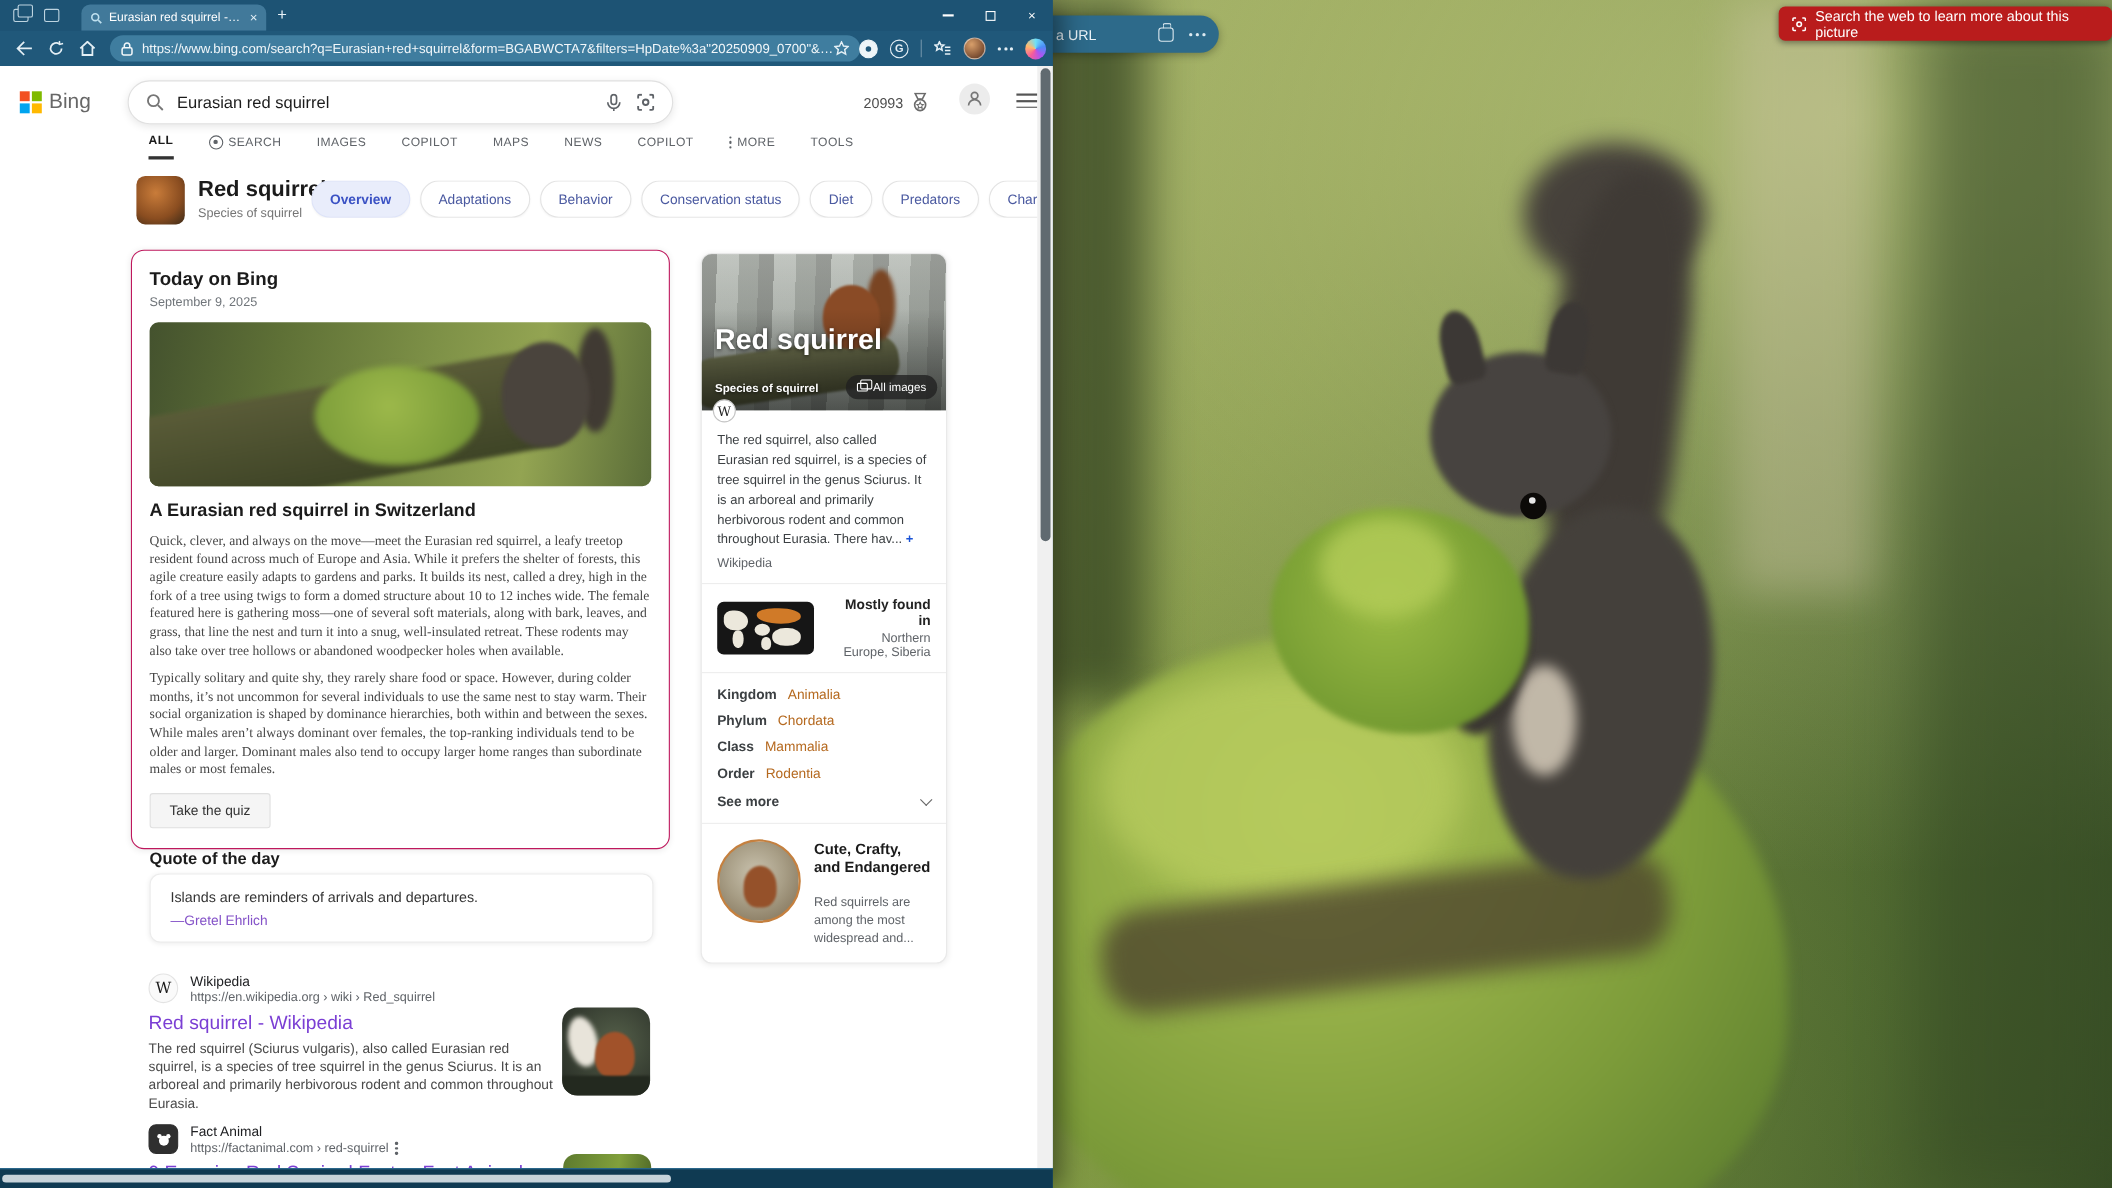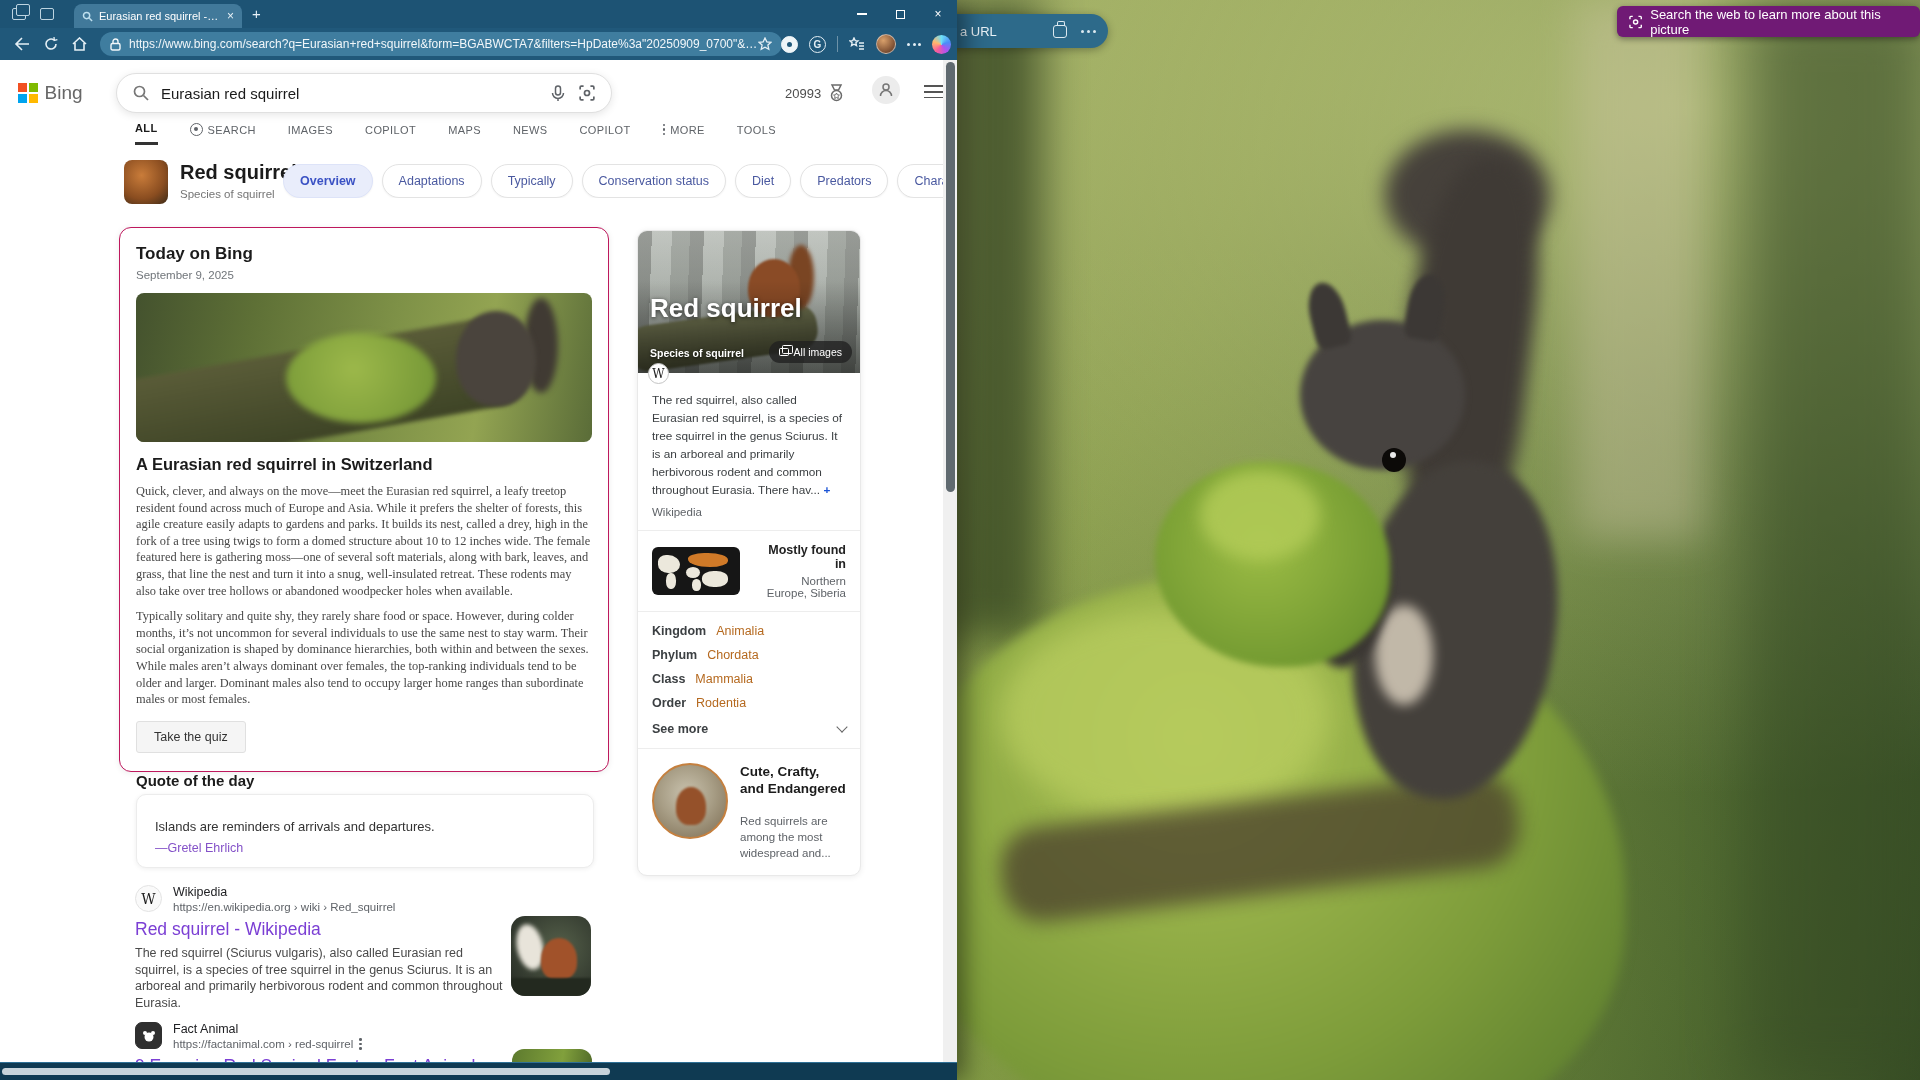--- a/index.html
+++ b/index.html
@@ -37,21 +37,21 @@
   .vs-pill { position:absolute; left:890px; top:14px; width:218px; height:34px; z-index:2;
     background:#2d6a8a; border-radius:17px; display:flex; align-items:center; color:#eaf3f8;
     box-shadow:0 2px 8px rgba(0,0,0,.3); }
   .vs-pill .vs-text { font-size:13px; margin-left:70px; }
   .vs-pill .vs-ic1 { margin-left:56px; width:14px; height:13px; border:1.5px solid #dce9f0; border-radius:3px; position:relative; }
   .vs-pill .vs-ic1:after { content:""; position:absolute; left:3px; top:-5px; width:6px; height:4px; border:1.5px solid #dce9f0; border-bottom:none; border-radius:2px 2px 0 0; }
   .vs-dots { display:flex; gap:3px; margin-left:14px; }
   .vs-dots i { width:3px; height:3px; border-radius:50%; background:#dce9f0; }
 
   
-  .tooltip { position:absolute; left:1617px; top:6px; height:31px; z-index:3; background:#701a75;
+  .tooltip { position:absolute; left:1617px; top:6px; height:31px; z-index:3; background:#b91c1c;
     border-radius:6px; display:flex; align-items:center; padding:0 12px; color:#fff; font-size:13px;
     box-shadow:0 2px 6px rgba(0,0,0,.4); }
   .tooltip svg { margin-right:8px; }
 
   
   .browser { position:absolute; left:0; top:0; width:957px; height:1080px; z-index:10;
     box-shadow:8px 0 22px rgba(0,0,0,.45); background:#20587a; }
 
   
   .titlebar { position:relative; height:28px; background:#1d5374; display:flex; align-items:center; }
@@ -140,21 +140,21 @@
   .tc-sq { position:absolute; left:320px; top:18px; width:80px; height:95px; border-radius:50% 50% 45% 45%; background:#4a443d; filter:blur(2px); }
   .tc-sq-tail { position:absolute; left:388px; top:5px; width:34px; height:95px; border-radius:50%; background:#403a33; filter:blur(3px); }
   .tc-title { margin-top:13px; font-size:16.5px; font-weight:bold; color:#1b1b1b; }
   .tc-p { margin-top:9px; font-size:12.4px; line-height:16.6px; color:#474747;font-family:Liberation Serif, serif; }
   .quiz-btn { margin-top:13px; display:inline-block; background:#f5f5f5; border:1px solid #e0e0e0; border-radius:3px;
     padding:8px 17px; font-size:12.5px; color:#333; }
 
   
   .quote-head { position:absolute; left:136px; top:712px; font-size:15px; font-weight:600; color:#1b1b1b; }
   .quote-card { position:absolute; left:136px; top:734px; width:458px; background:#fff; border:1px solid #ececec;
-    border-radius:10px; box-shadow:0 1px 5px rgba(0,0,0,.07); padding:24px 18px 12px; }
+    border-radius:10px; box-shadow:0 1px 5px rgba(0,0,0,.07); padding:13px 18px 12px; }
   .quote-text { font-size:13px; color:#333; }
   .quote-attr { margin-top:7px; font-size:12.5px; color:#8452c8; }
 
   
   .result { position:absolute; left:135px; width:460px; }
   .res-favicon { position:absolute; left:0; top:0; width:27px; height:27px; border-radius:50%; border:1px solid #e3e3e3;
     background:#fafafa; display:flex; align-items:center; justify-content:center;
     font-family:"DejaVu Serif",serif; font-size:14px; color:#1b1b1b; }
   .res-favicon.dark { background:#2f2f2f; border-radius:7px; border-color:#2f2f2f; }
   .res-site { position:absolute; left:38px; top:0; font-size:12.5px; color:#202124; }
@@ -440,21 +440,21 @@
           <span>TOOLS</span>
         </span>
     </div>
 
     <div class="entity-thumb"></div>
     <div class="entity-title">Red squirrel</div>
     <div class="entity-sub">Species of squirrel</div>
     <div class="pill-row">
       <span class="pill active">Overview</span>
       <span class="pill">Adaptations</span>
-      <span class="pill">Typically</span>
+      <span class="pill">Behavior</span>
       <span class="pill">Conservation status</span>
       <span class="pill">Diet</span>
       <span class="pill">Predators</span>
       <span class="pill">Characteristics</span>
 
     </div>
 
     <div class="today-card">
       <div class="tc-head">Today on Bing</div>
       <div class="tc-date">September 9, 2025</div>

